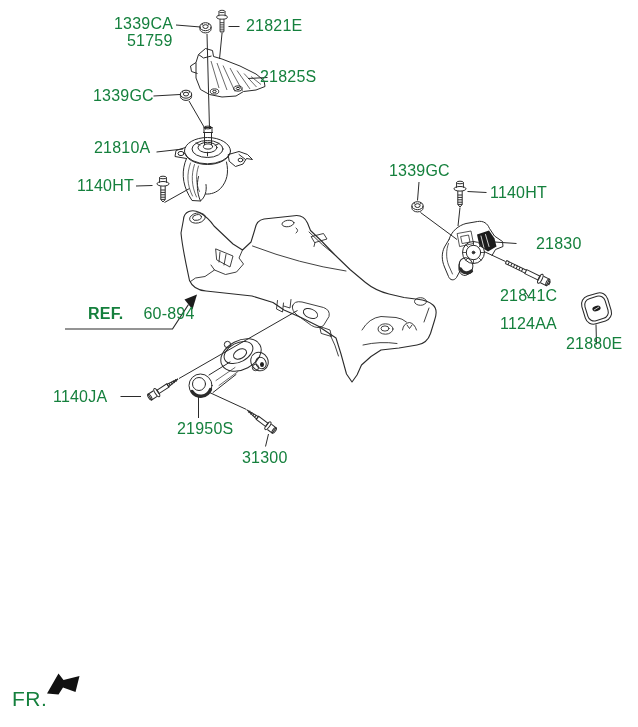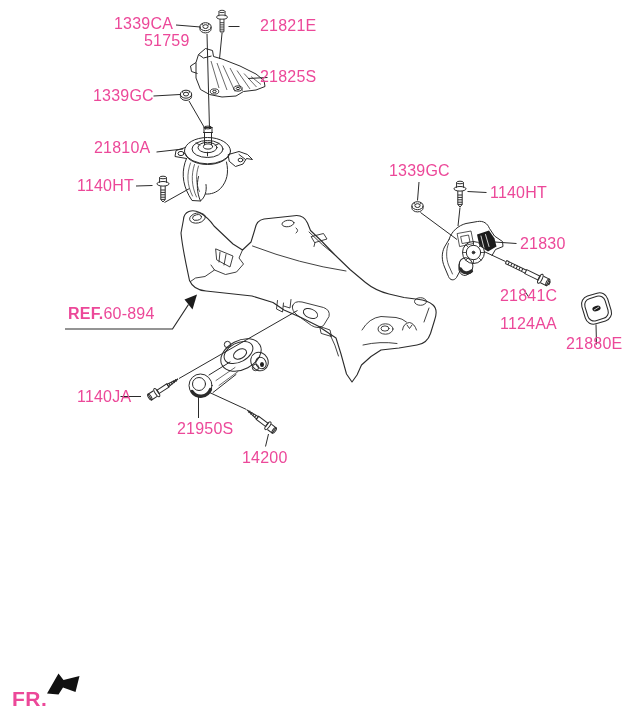--- a/index.html
+++ b/index.html
@@ -1,23 +1,23 @@
 <!DOCTYPE html>
 <html><head>
 <meta charset="utf-8">
 <style>
   html,body{margin:0;padding:0;background:#fff;}
   .stage{position:relative;width:638px;height:727px;background:#ffffff;overflow:hidden;
          font-family:"Liberation Sans",sans-serif;}
   .stage svg{position:absolute;left:0;top:0;}
-  .lbl{position:absolute;font-size:16px;line-height:16px;color:#ec4899;white-space:nowrap;
+  .lbl{position:absolute;font-size:16px;line-height:16px;color:#15803d;white-space:nowrap;
        letter-spacing:0.2px;}
   .lbl.b, .b{font-weight:bold;}
-  .fr{font-size:21px;font-weight:bold;letter-spacing:0.5px;}
-  .ref span{display:inline;}
+  .fr{font-size:21px;font-weight:normal;letter-spacing:0.5px;}
+  .ref span{display:inline;margin-left:20px;}
 </style>
 </head>
 <body>
 
 <div class="stage">
 
 <svg width="638" height="727" viewBox="0 0 638 727">
   <defs>
     <g id="nut" fill="none" stroke="#2b2b2b" stroke-width="1">
       <ellipse cx="0" cy="-0.8" rx="5.6" ry="4"></ellipse>
@@ -211,33 +211,33 @@
     <ellipse cx="38.2" cy="0" rx="1.8" ry="5"></ellipse>
     <path d="M 40,-3.6 L 46.5,-3.6 L 46.5,3.6 L 40,3.6"></path>
     <ellipse cx="46.5" cy="0" rx="1.5" ry="3.6"></ellipse>
     <path d="M 46.5,-1.4 L 48.5,-1.4 L 48.5,1.4 L 46.5,1.4"></path>
   </g>
 
   <polygon points="47,693.5 58.5,673.5 63.5,680 79.5,676 75.5,692 63,687.5 58.5,694.5" fill="#111111"></polygon>
 </svg>
 
 <div class="lbl" style="left:114px;top:16px">1339CA</div>
-<div class="lbl" style="left:144px;top:33px">51759</div>
-<div class="lbl" style="left:260px;top:18px">21821E</div>
+<div class="lbl" style="left:127px;top:33px">51759</div>
+<div class="lbl" style="left:246px;top:18px">21821E</div>
 <div class="lbl" style="left:260px;top:69px">21825S</div>
 <div class="lbl" style="left:93px;top:88px">1339GC</div>
 <div class="lbl" style="left:94px;top:140px">21810A</div>
 <div class="lbl" style="left:77px;top:178px">1140HT</div>
 <div class="lbl" style="left:389px;top:163px">1339GC</div>
 <div class="lbl" style="left:490px;top:185px">1140HT</div>
-<div class="lbl" style="left:520px;top:236px">21830</div>
+<div class="lbl" style="left:536px;top:236px">21830</div>
 <div class="lbl" style="left:500px;top:288px">21841C</div>
 <div class="lbl" style="left:500px;top:316px">1124AA</div>
 <div class="lbl" style="left:566px;top:336px">21880E</div>
-<div class="lbl" style="left:77px;top:389px">1140JA</div>
+<div class="lbl" style="left:53px;top:389px">1140JA</div>
 <div class="lbl" style="left:177px;top:421px">21950S</div>
-<div class="lbl" style="left:242px;top:450px">14200</div>
+<div class="lbl" style="left:242px;top:450px">31300</div>
 
 <div class="lbl ref" style="left:68px;top:306px"><span class="b">REF.</span><span>60-894</span></div>
 
 <div class="lbl fr" style="left:12px;top:691px">FR.</div>
 
 </div>
 
 </body></html>

